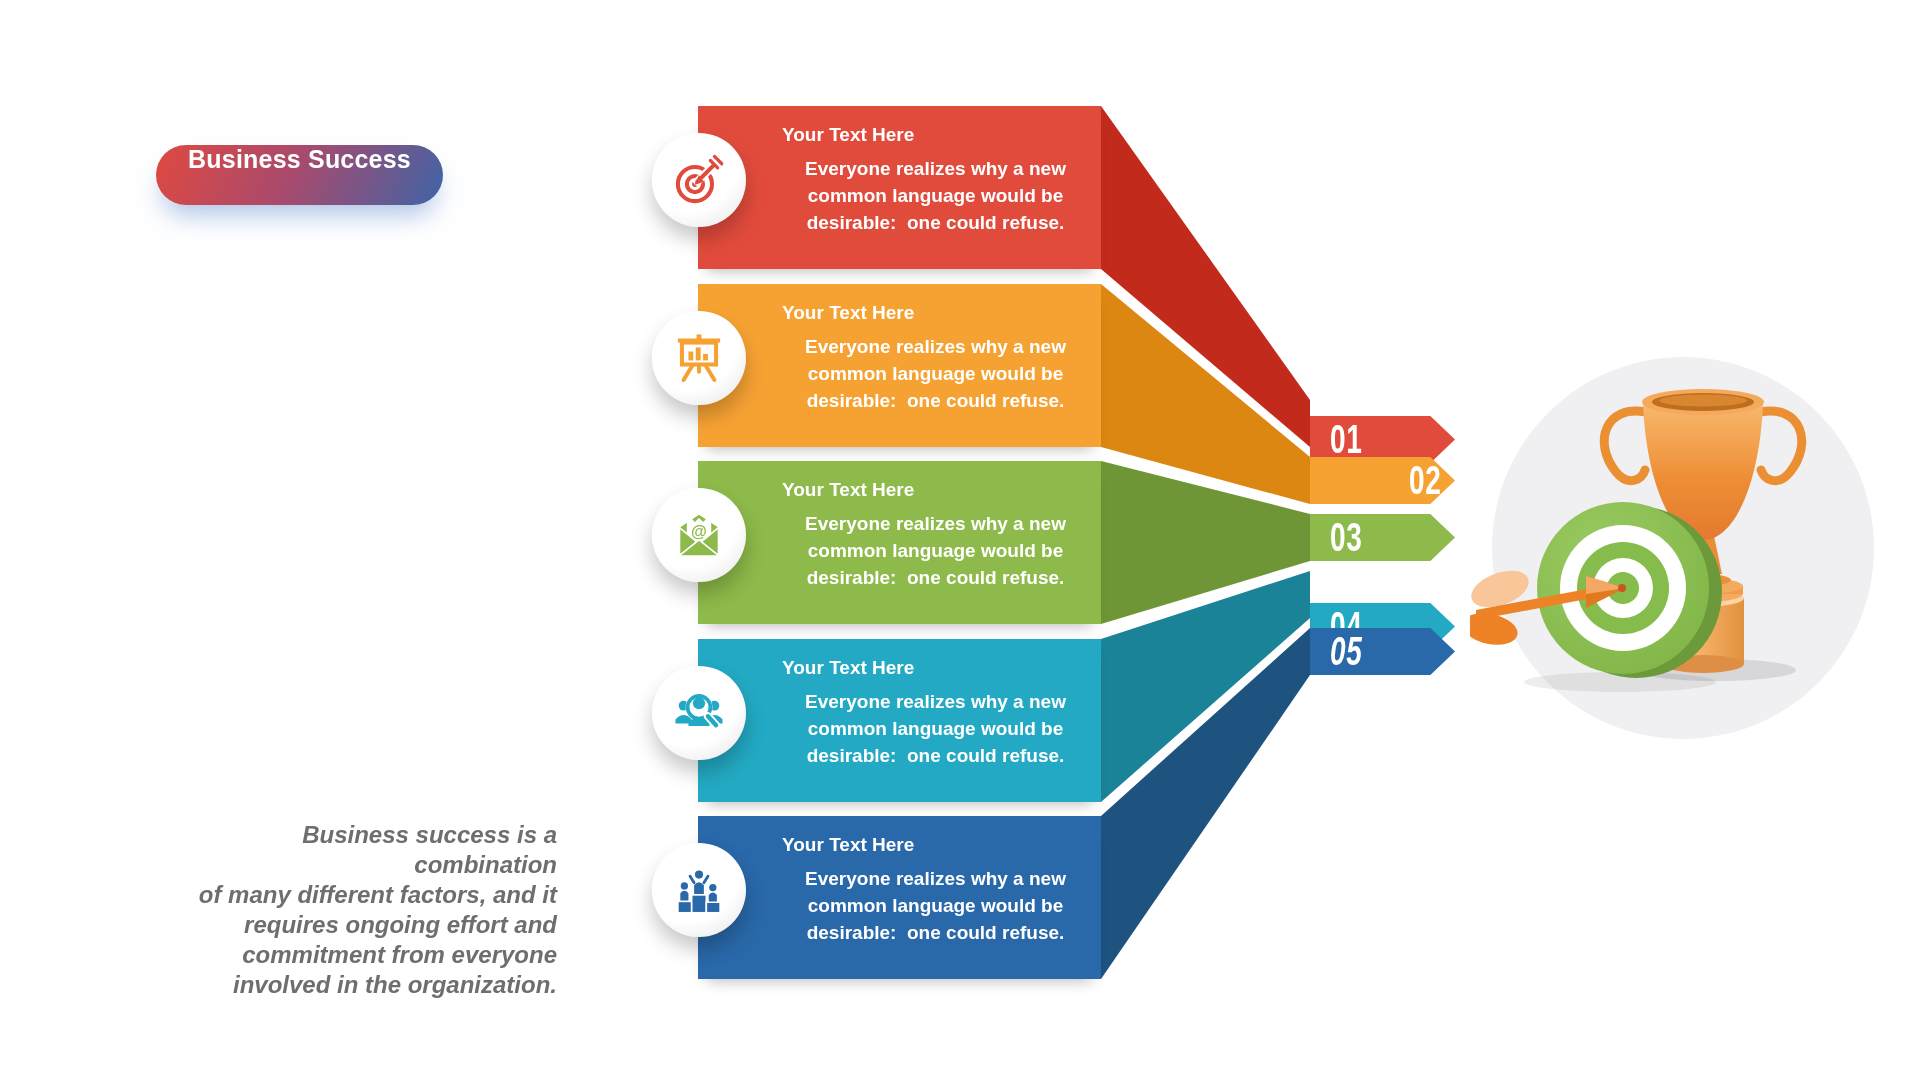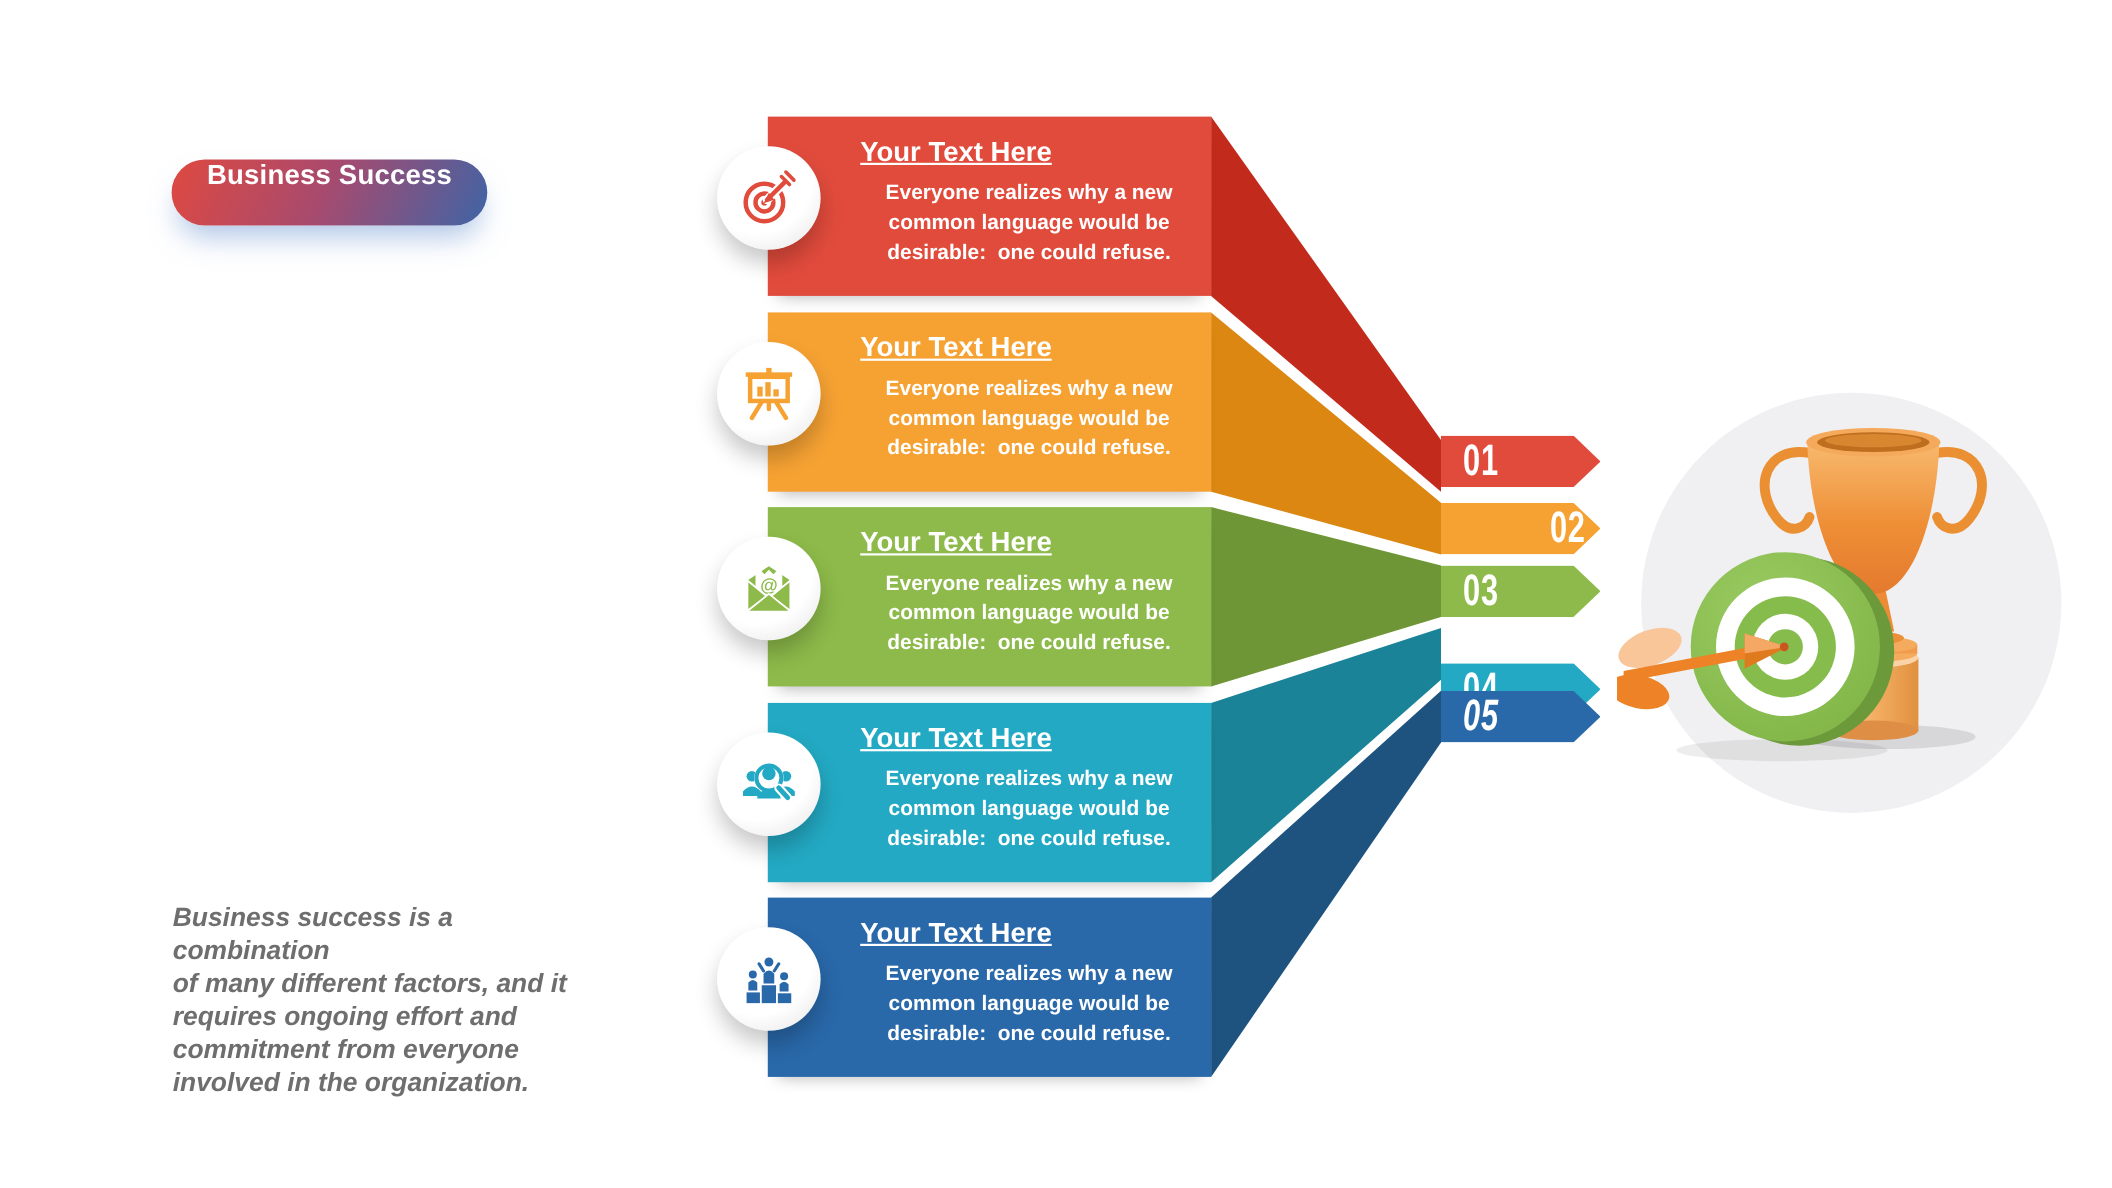--- a/index.html
+++ b/index.html
@@ -7,31 +7,31 @@
 
   
   .badge{position:absolute;left:156px;top:145px;width:287px;height:60px;border-radius:31px;
     background:linear-gradient(115deg,#DF4940 0%,#A84A6E 48%,#3F64A6 100%);
     box-shadow:0 16px 26px -6px rgba(110,150,210,.55);
     display:flex;justify-content:center;}
   .badge span{color:#fff;font-size:25px;font-weight:700;letter-spacing:.2px;}
   .headline{position:absolute;left:163px;top:272px;width:480px;font-size:60px;line-height:76px;
     font-weight:700;color:#151515;white-space:pre-line;}
   .description{position:absolute;left:157px;top:820px;width:400px;font-size:24px;line-height:30px;
-    font-style:italic;font-weight:700;color:#6E6E6E;white-space:pre-line;}
+    font-style:italic;font-weight:700;color:#6E6E6E;white-space:pre-line;text-align:right;}
 
   
   #funnel{position:absolute;left:690px;top:95px;width:780px;height:900px;pointer-events:none;}
   #funnel polygon{fill:var(--d);}
 
   
   .banner{position:absolute;left:698px;width:403px;height:163px;background:var(--c);
     box-shadow:0 10px 14px -9px rgba(0,0,0,.30);}
   .banner-content{position:absolute;left:84px;top:18px;right:12px;color:#fff;}
-  .banner-title{font-size:25px;font-weight:700;margin:0 0 9px 0;text-decoration:underline;}
+  .banner-title{font-size:19px;font-weight:700;margin:0 0 9px 0;}
   .banner-body{font-size:19px;line-height:27px;font-weight:700;white-space:pre-wrap;margin:0;text-align:center;}
   .icon-circle{position:absolute;left:-46px;top:27px;width:94px;height:94px;border-radius:50%;
     background:radial-gradient(circle at 38% 30%,#ffffff 58%,#ececee 86%,#dfdfe2 100%);
     box-shadow:0 12px 20px rgba(0,0,0,.22);
     display:flex;align-items:center;justify-content:center;color:var(--c);}
   .icon-circle svg{width:52px;height:52px;}
 
   
   .tag{position:absolute;left:1310px;width:145px;height:47px;background:var(--c);
     clip-path:polygon(0 0,83% 0,100% 50%,83% 100%,0 100%);
@@ -170,21 +170,21 @@
       </svg>
     </div>
     <div class="banner-content">
       <p class="banner-title">Your Text Here</p>
       <p class="banner-body">Everyone realizes why a new
 common language would be
 desirable:  one could refuse.</p>
     </div>
   </div>
 
-  <div class="tag" style="top: 396px; --c: #E14B3C; --d: #C22B1C;">
+  <div class="tag" style="top: 416px; --c: #E14B3C; --d: #C22B1C;">
       <span>01</span>
     </div>
   <div class="tag" style="top: 457px; justify-content: flex-end; --c: #F6A233; --d: #DB8711;">
       <span>02</span>
     </div>
   <div class="tag" style="top: 514px; --c: #8DBA4A; --d: #6E9636;">
       <span>03</span>
     </div>
   <div class="tag" style="top: 571px; margin-top: 32px; --c: #23A9C3; --d: #1B8397;">
       <span>04</span>

